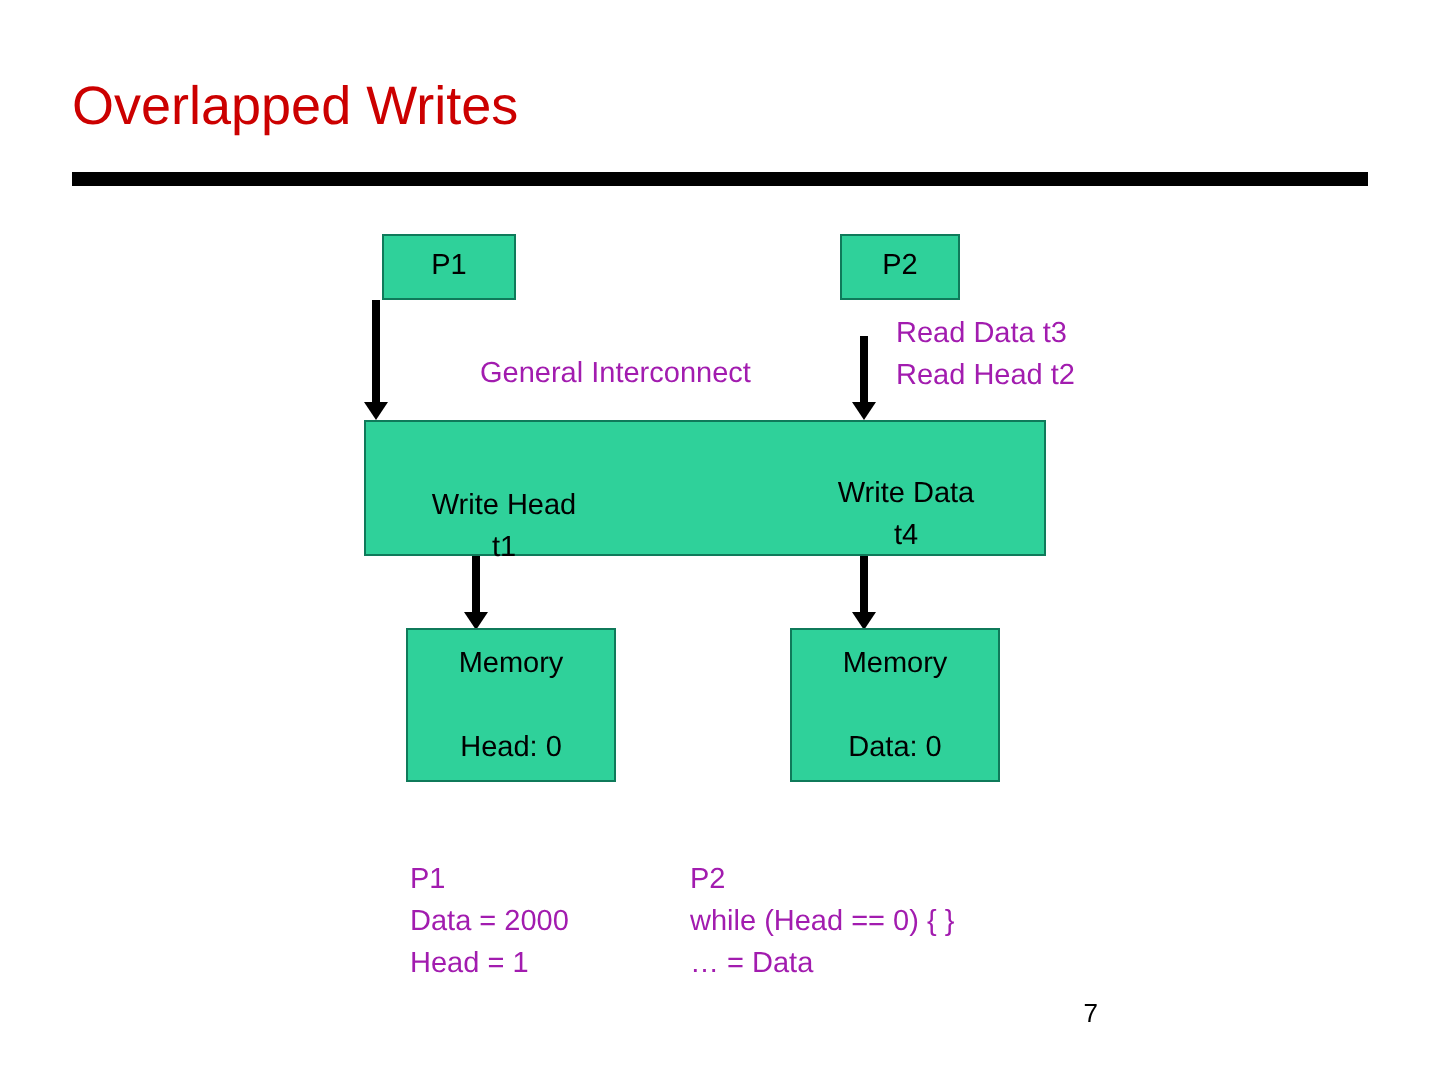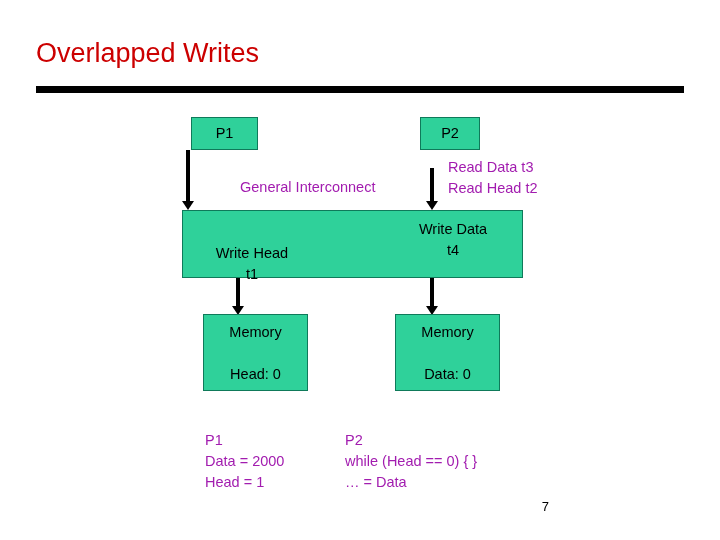--- a/index.html
+++ b/index.html
@@ -109,21 +109,21 @@
   </div>
 
   <div class="plaintext" style="left:240px; top:177px;">General Interconnect</div>
 
   <div class="plaintext" style="left:448px; top:157px;">Read Data  t3
 Read Head  t2</div>
 
   <div class="box" style="left:182px; top:210px; width:341px; height:68px;"></div>
   <div class="boxtext" style="left:182px; top:219px; width:140px;margin-top:24px;">Write Head
 t1</div>
-  <div class="boxtext" style="left:383px; top:219px; width:140px;text-align:center;">Write Data
+  <div class="boxtext" style="left:383px; top:237px; width:140px;text-align:center;">Write Data
 t4</div>
 
   <div class="arrow" style="left:236px; top:278px; width:4px; height:37px;">
     <div class="shaft" style="height:28px;"></div>
     <div class="head" style="top:28px;"></div>
   </div>
 
   <div class="arrow" style="left:430px; top:278px; width:4px; height:37px;">
     <div class="shaft" style="height:28px;"></div>
     <div class="head" style="top:28px;"></div>

